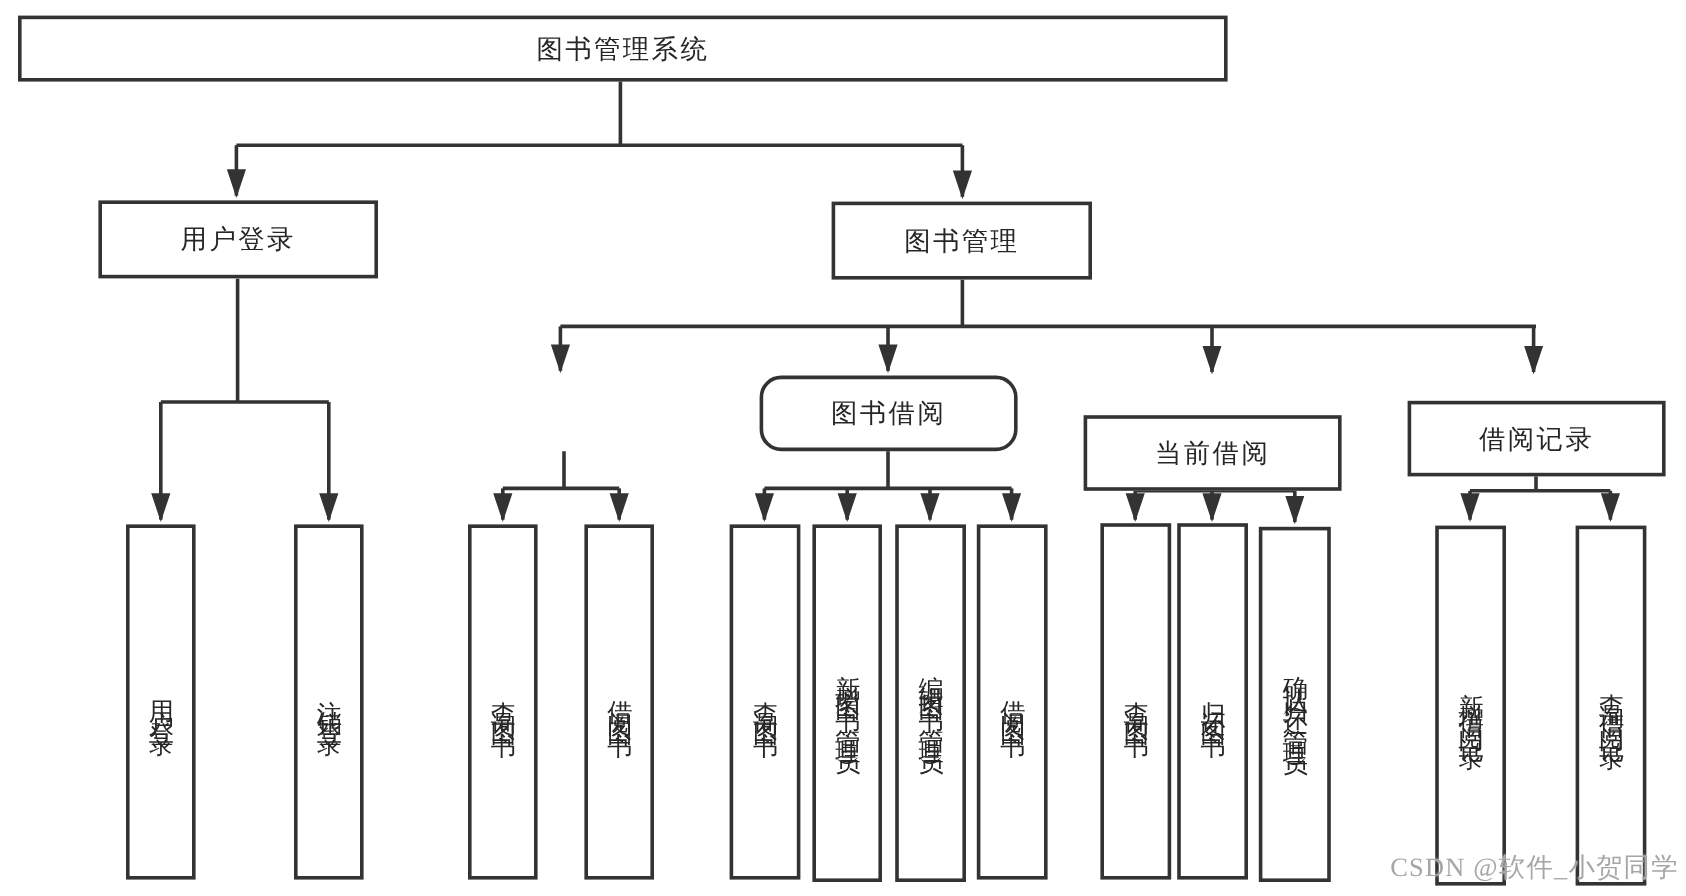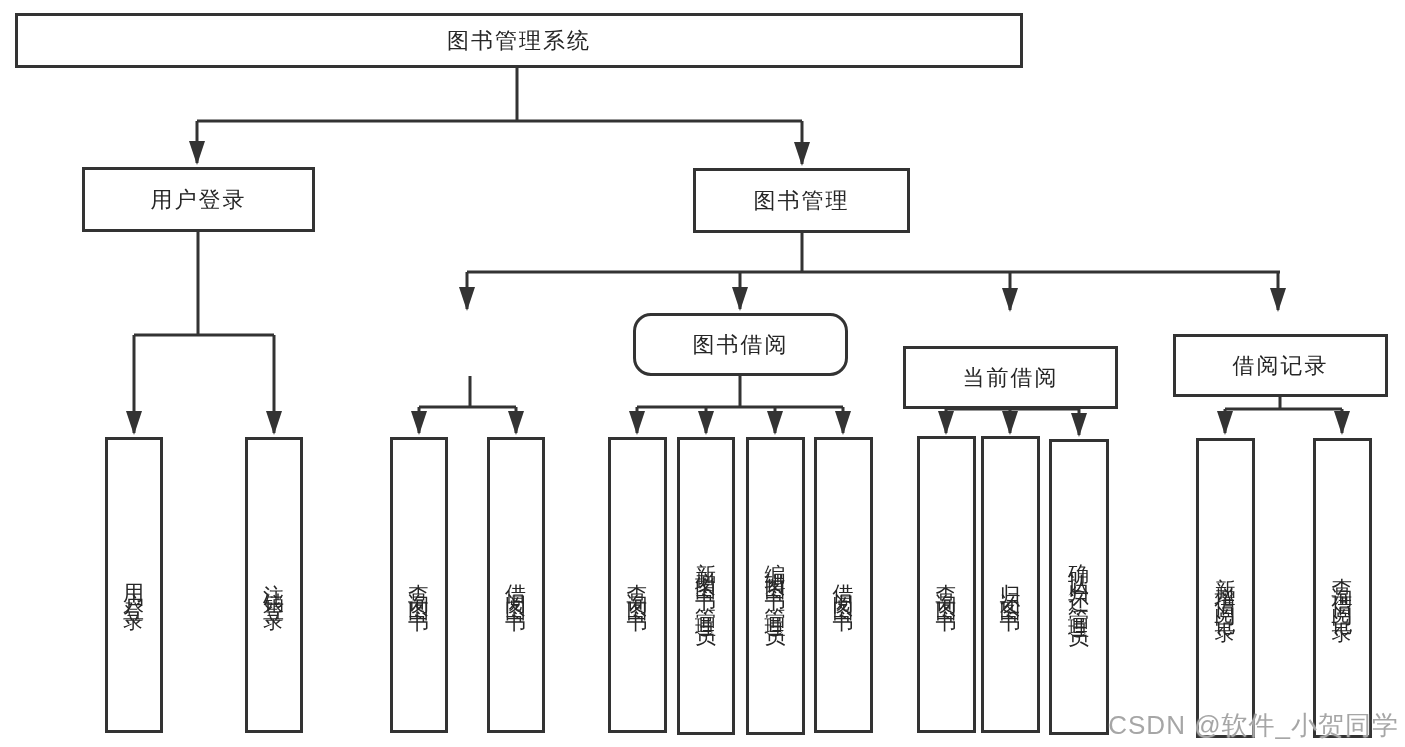--- a/index.html
+++ b/index.html
@@ -30,25 +30,26 @@
   .h-label{font-size:22px;letter-spacing:2px;white-space:nowrap;font-family:Liberation Serif, serif;}
   .v-label{
     writing-mode:vertical-lr;
     font-size:21px;
     letter-spacing:9px;
     line-height:1;
   }
   .watermark{
     position:absolute;
     right:6px;top:708px;
-    font-size:26px;
+    font-size:22px;
     letter-spacing:1px;
     color:var(--watermark);
     text-shadow:0 0 2px #ffffff;
     white-space:nowrap;
+    font-family:Liberation Serif, serif;
   }
 </style>
 </head>
 <body>
 
 <div class="canvas">
 
   <svg class="edges" viewBox="0 0 1405 747" xmlns="http://www.w3.org/2000/svg">
     <defs>
       <marker id="arrow" viewBox="0 0 12 8" refX="11" refY="4" markerWidth="8" markerHeight="5.4" orient="auto">

